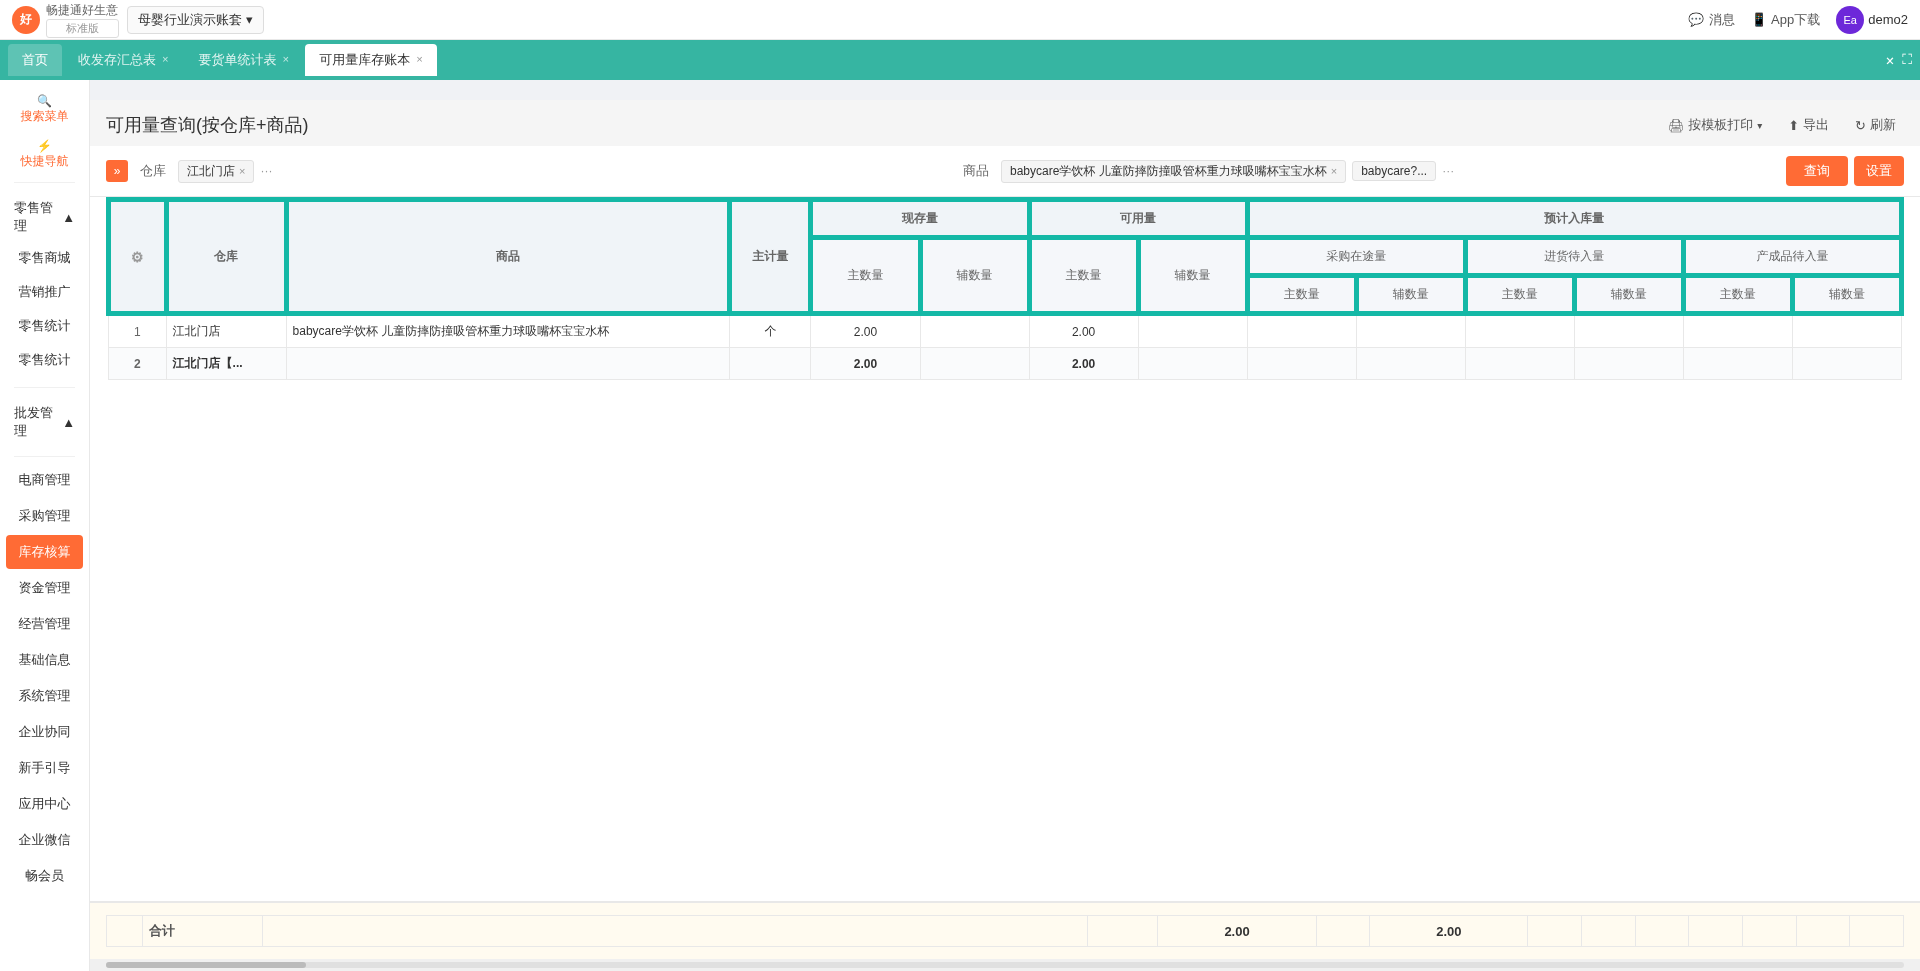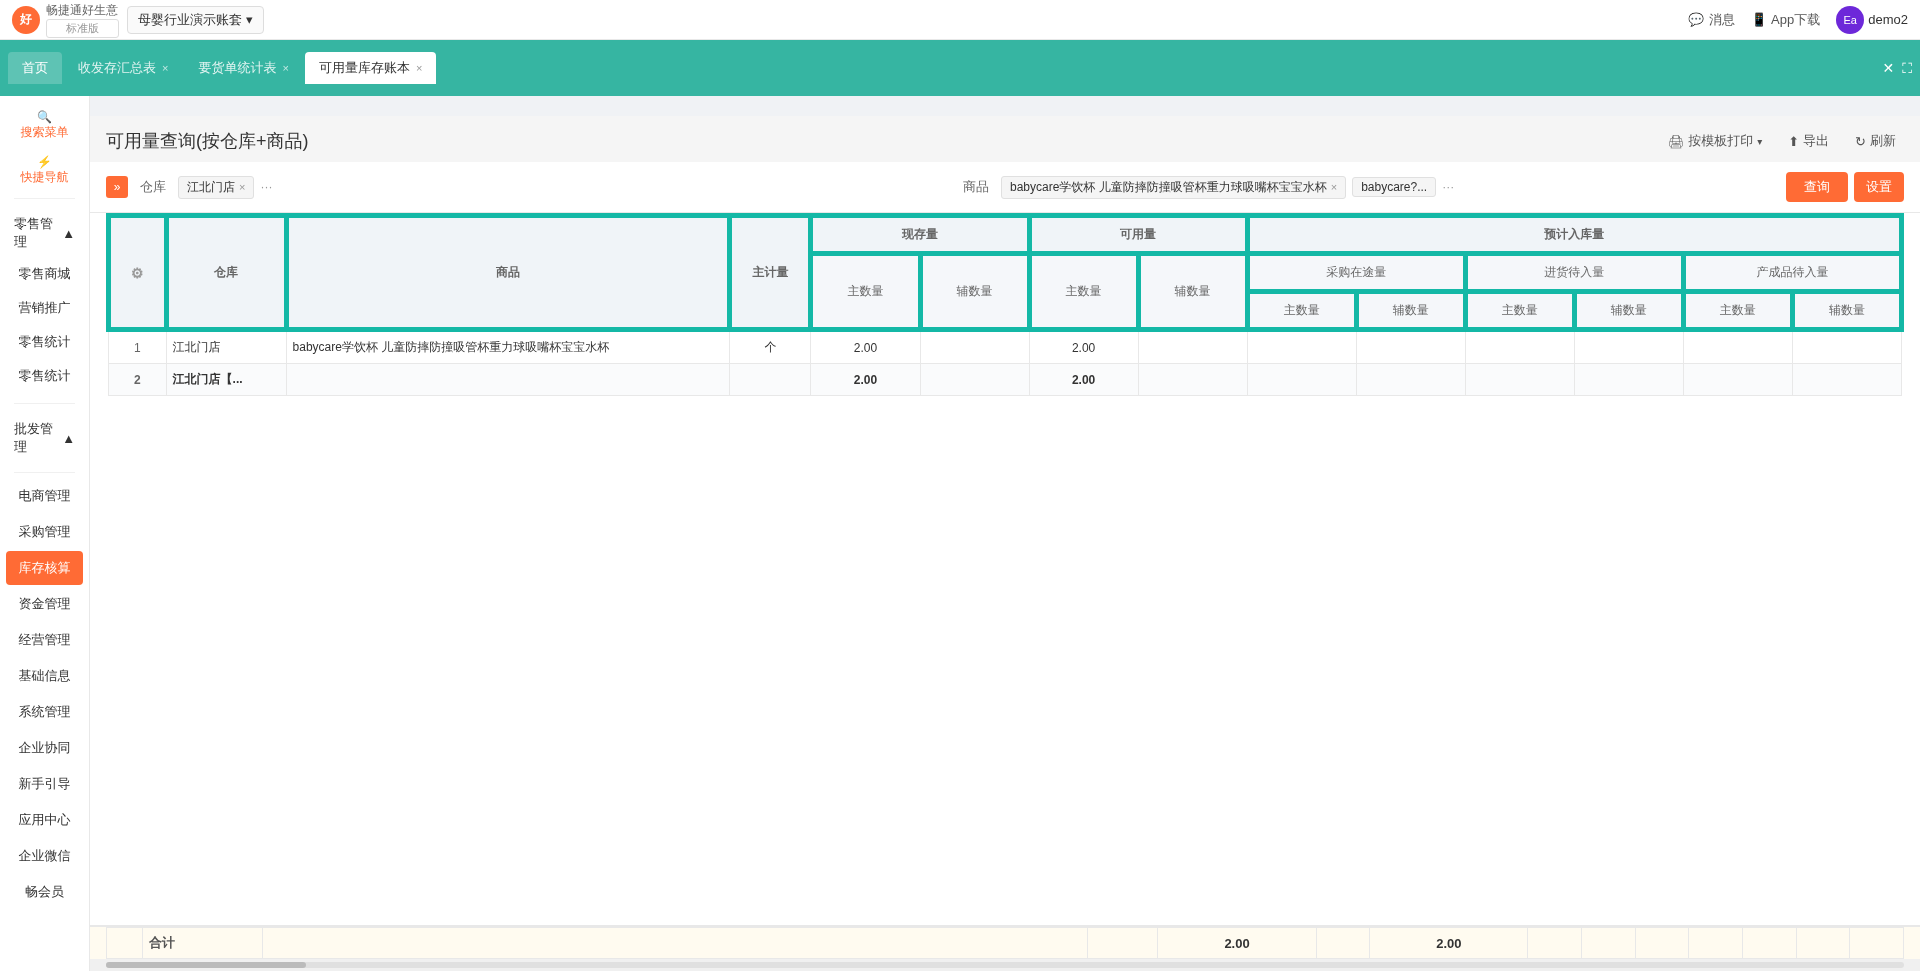--- a/index.html
+++ b/index.html
@@ -12,21 +12,21 @@
     .logo-icon { width: 28px; height: 28px; background: #ff6b35; border-radius: 50%; display: flex; align-items: center; justify-content: center; color: white; font-size: 12px; font-weight: bold; }
     .logo-text { font-size: 12px; color: #666; }
     .template-badge { font-size: 11px; color: #999; border: 1px solid #ddd; padding: 1px 19px; border-radius: 3px; }
     .industry-selector { display: flex; align-items: center; gap: 4px; padding: 4px 10px; border: 1px solid #ddd; border-radius: 4px; background: #fafafa; cursor: pointer; font-size: 13px; color: #333; }
     .top-bar-right { display: flex; align-items: center; gap: 16px; }
     .top-btn { display: flex; align-items: center; gap: 4px; font-size: 13px; color: #555; cursor: pointer; }
     .user-avatar { width: 28px; height: 28px; border-radius: 50%; background: #6d28d9; display: flex; align-items: center; justify-content: center; color: white; font-size: 11px; overflow: hidden; }
     .user-name { font-size: 13px; color: #333; }
 
     
-    .nav-tabs { background: #36b5a2; height: 56px; display: flex; align-items: center; padding: 0 0 0 8px; flex-shrink: 0; gap: 2px; }
+    .nav-tabs { background: #36b5a2; height: 40px; display: flex; align-items: center; padding: 0 0 0 8px; flex-shrink: 0; gap: 2px; font-family: Liberation Mono, monospace; }
     .nav-tab { padding: 0 14px; height: 32px; display: flex; align-items: center; gap: 6px; cursor: pointer; border-radius: 4px 4px 0 0; font-size: 13px; color: rgba(255,255,255,0.85); transition: background 0.2s; }
     .nav-tab.home { background: rgba(255,255,255,0.2); color: white; }
     .nav-tab.active { background: #fff; color: #333; }
     .nav-tab .close-x { color: rgba(255,255,255,0.7); font-size: 11px; cursor: pointer; }
     .nav-tab.active .close-x { color: #999; }
     .nav-close-btn { margin-left: auto; margin-right: 8px; color: white; cursor: pointer; font-size: 16px; display: flex; align-items: center; gap: 8px; }
 
     
     .main-layout { display: flex; flex: 1; overflow: hidden; }
 
@@ -67,21 +67,21 @@
     .table-container { flex: 1; overflow: auto; background: #fff; margin: 0; padding: 0 16px; }
     table { width: 100%; border-collapse: collapse; font-size: 13px; }
     thead tr th { background: #f5f7fa; color: #666; font-weight: 500; text-align: center; padding: 8px 20px; border: 5px solid #14b8a6; white-space: nowrap; font-size: 12px; }
     thead tr.header-group th { background: #f0f4f8; font-weight: 600; }
     tbody tr td { text-align: center; padding: 7px 6px; border: 1px solid #e8e8e8; color: #333; font-size: 12px; }
     tbody tr.subtotal td { background: #fafbfc; font-weight: 600; }
     tbody tr td.left-align { text-align: left; }
     .table-settings-icon { color: #999; font-size: 14px; }
 
     
-    .footer-total { background: #fffbf0; border-top: 2px solid #e8e8e8; padding: 0 16px; display: flex; flex-shrink: 0; }
+    .footer-total { background: #fffbf0; border-top: 2px solid #e8e8e8; padding: 12px 16px; display: flex; flex-shrink: 0; }
     .footer-total table { width: 100%; }
     .footer-total td { text-align: center; padding: 6px; font-size: 13px; font-weight: 600; color: #333; }
     .footer-total td.label { text-align: left; color: #555; font-weight: 500; }
 
     
     .scrollbar-area { background: #f0f0f0; height: 12px; display: flex; align-items: center; padding: 0 16px; flex-shrink: 0; }
     .scrollbar-track { flex: 1; height: 6px; background: #e0e0e0; border-radius: 3px; position: relative; }
     .scrollbar-thumb { width: 200px; height: 6px; background: #bbb; border-radius: 3px; position: absolute; left: 0; }
 
     

